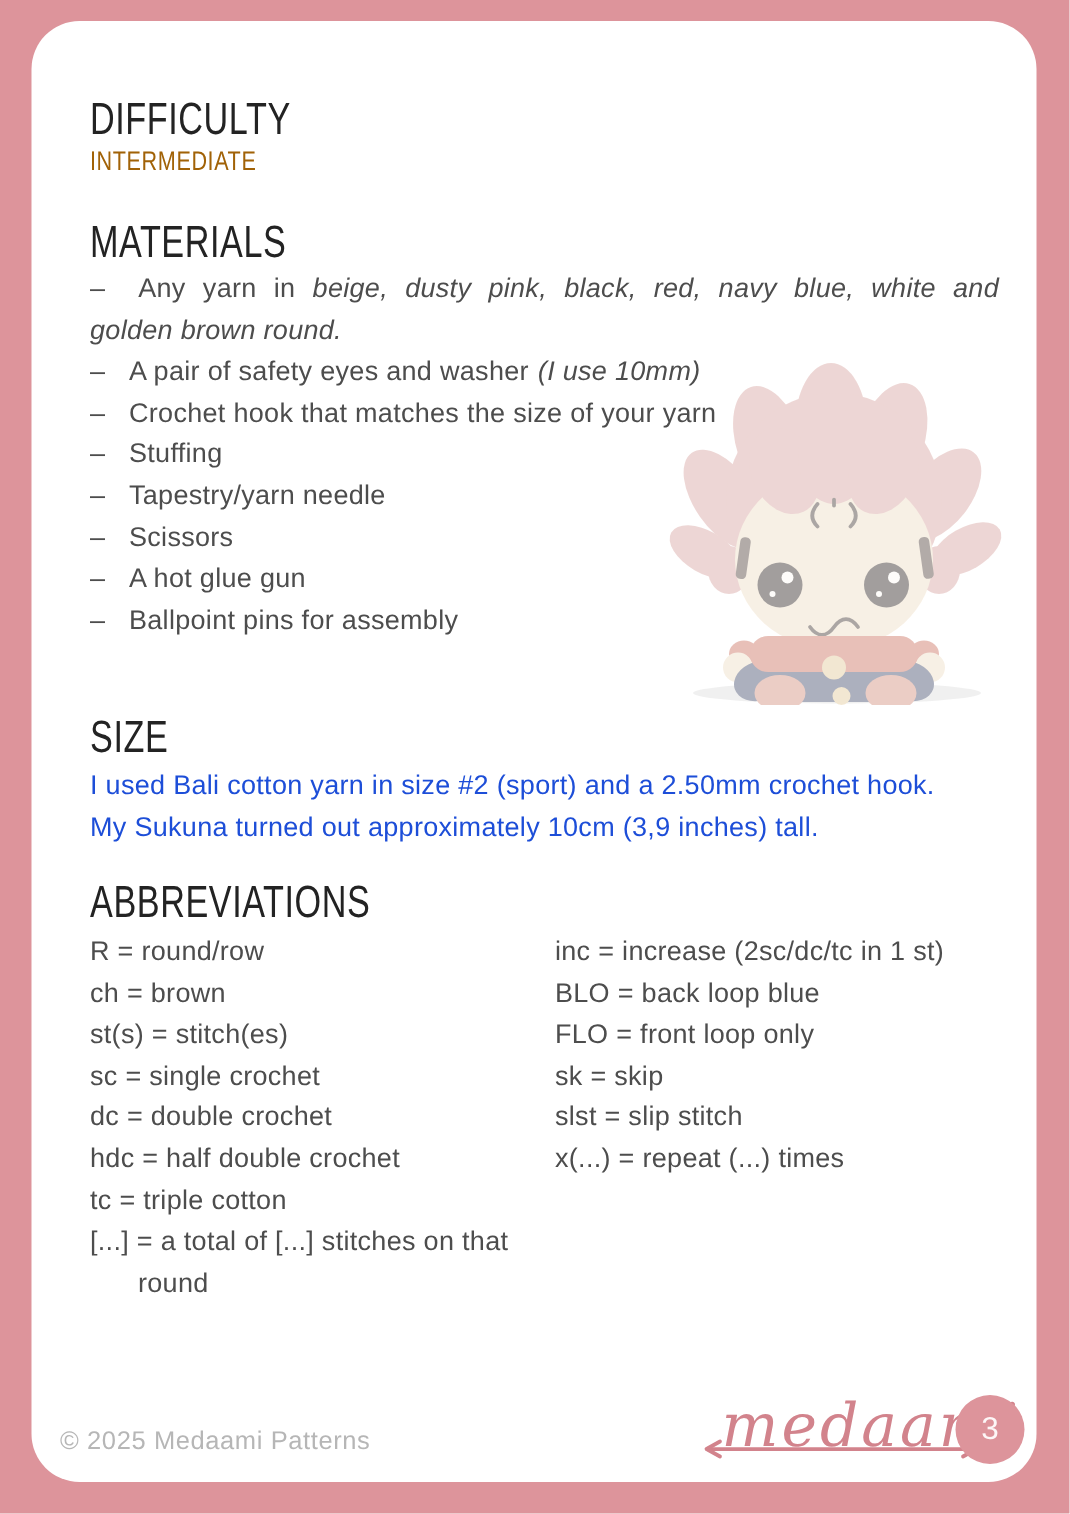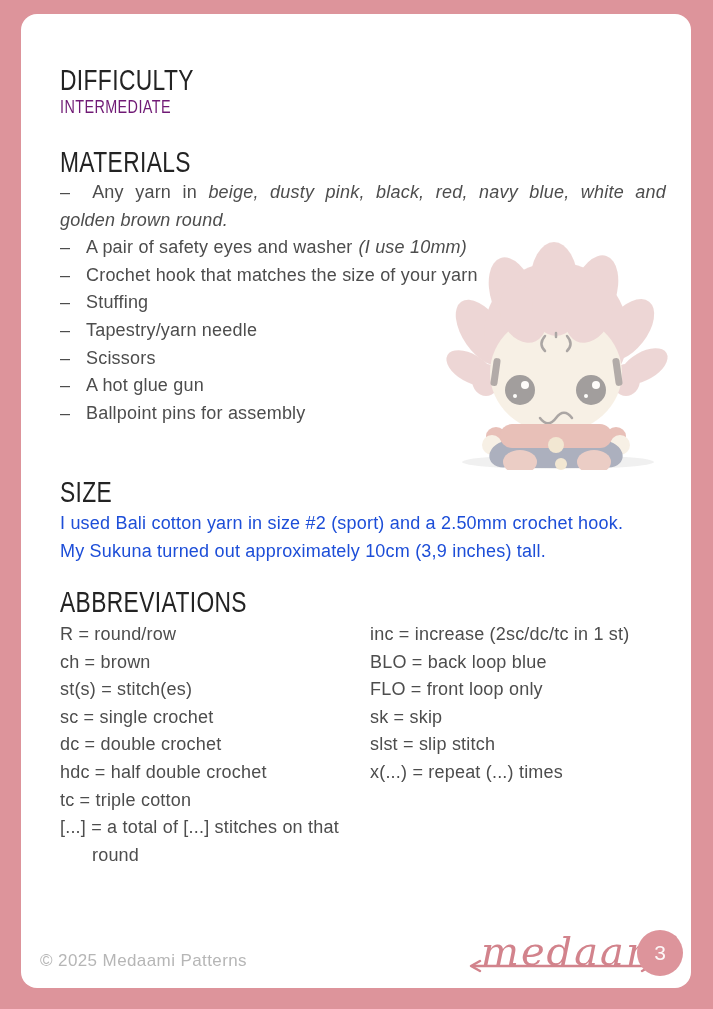--- a/index.html
+++ b/index.html
@@ -4,38 +4,38 @@
 <style>
   html,body{margin:0;padding:0;}
   body{
     width:713px;height:1009px;
     background:#dd949b;
     font-family:"Liberation Sans", sans-serif;
     position:relative;overflow:hidden;
   }
   .paper{
     position:absolute;left:21px;top:14px;width:670px;height:974px;
-    background:#ffffff;border-radius:16px;
+    background:#ffffff;border-radius:32px;
   }
   .watermark{
     position:absolute;left:407px;top:224px;z-index:1;opacity:0.42;
   }
   .sec{
     position:absolute;left:39px;width:606px;z-index:2;
   }
   h2{
     margin:0;font-size:30px;font-weight:400;color:#232323;
     line-height:30px;letter-spacing:0.5px;
   }
   .cond{
     display:inline-block;transform:scaleX(0.76);transform-origin:0 50%;
     white-space:nowrap;
   }
   .subheading{
-    margin-top:2px;font-size:18px;color:#701a75;line-height:20px;
+    margin-top:2px;font-size:18px;color:#a16207;line-height:20px;
     letter-spacing:0.5px;
   }
   .subheading .cond{transform:scaleX(0.8);}
   .list{margin-top:2px;font-size:18px;color:#4d4d4d;line-height:27.6px;letter-spacing:0.2px;}
   .jline{text-align:justify;text-align-last:justify;}
   .li{white-space:nowrap;}
   .dash{display:inline-block;width:26px;}
   .it{margin-left:6px;}
   i{font-style:italic;}
   .bodytext{margin-top:2px;font-size:18px;color:#1d4ed8;line-height:28px;letter-spacing:0.2px;}

